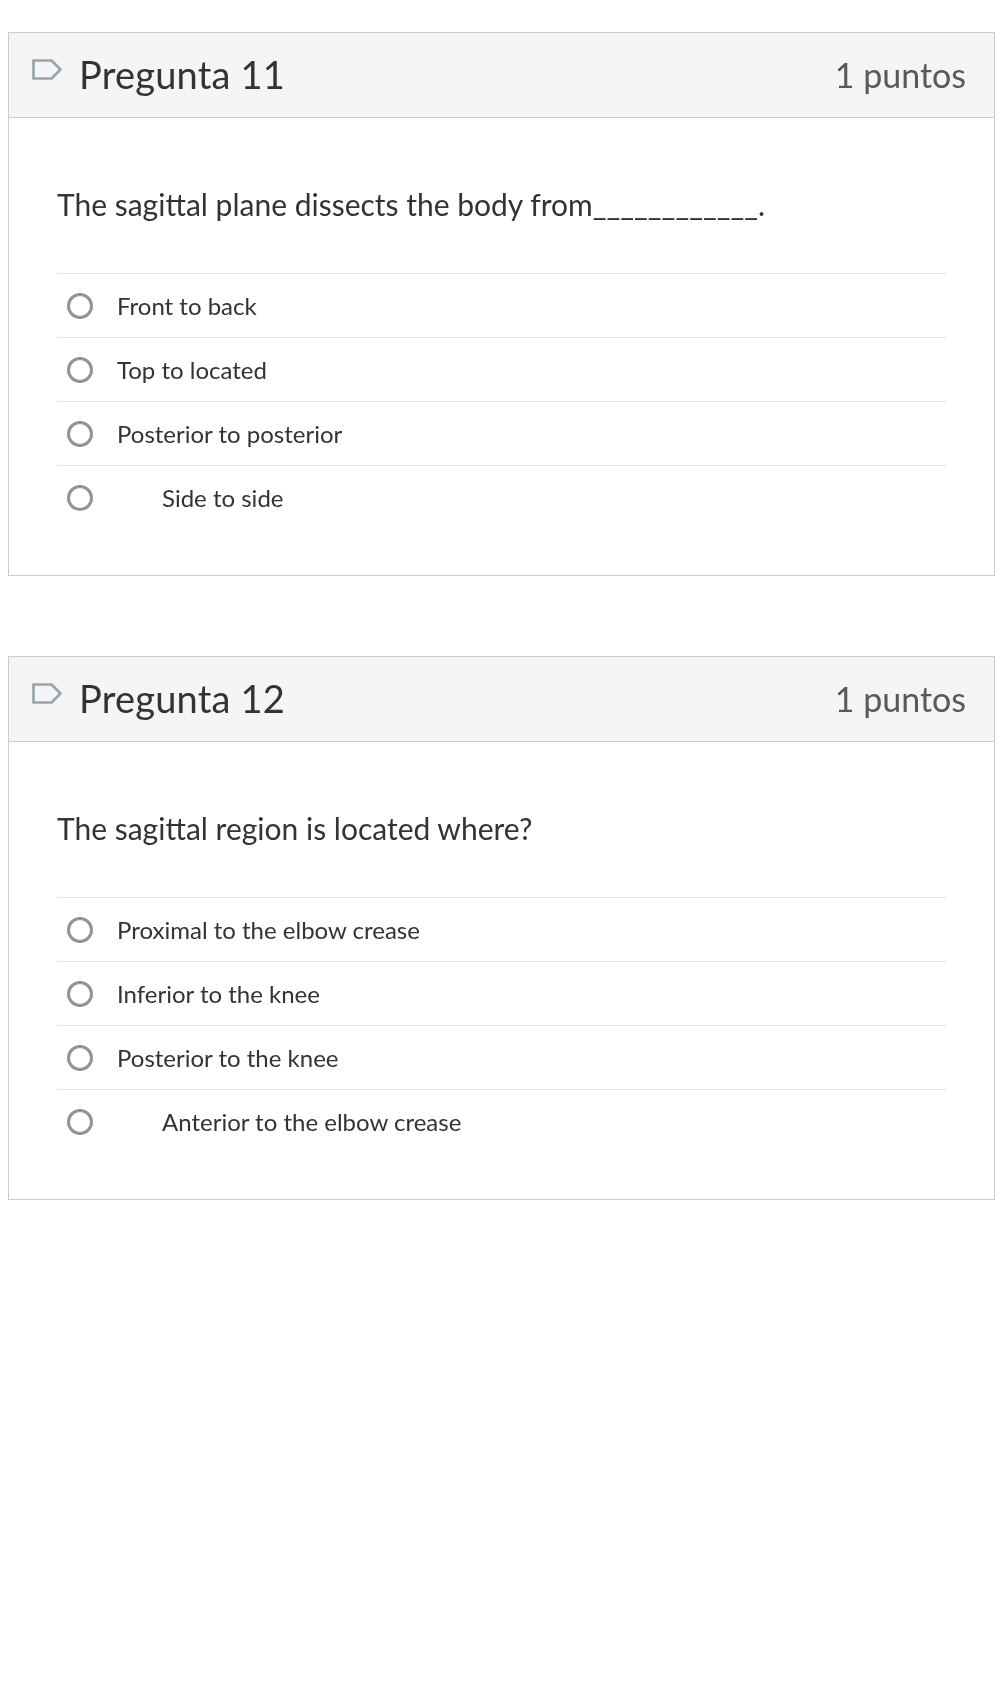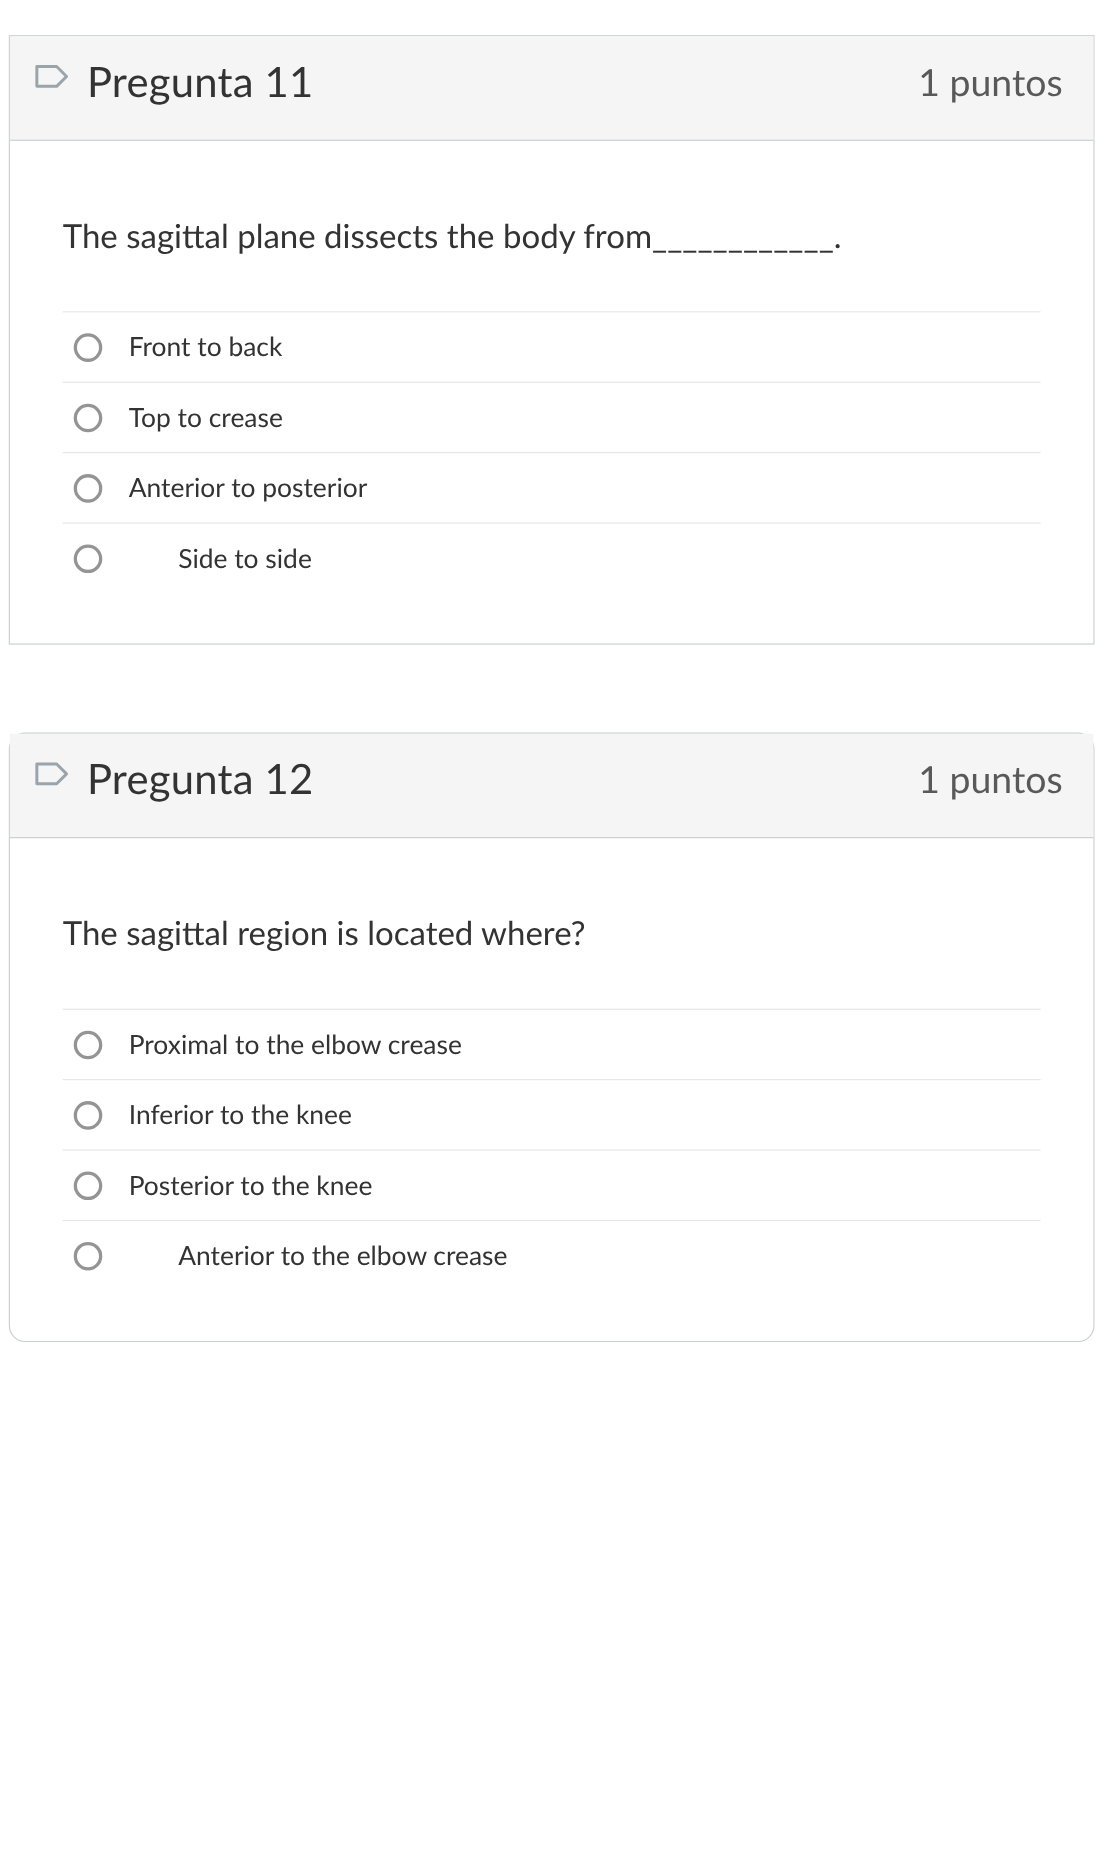--- a/index.html
+++ b/index.html
@@ -7,27 +7,27 @@
     font-family: "Lato", "Helvetica Neue", Helvetica, Arial, sans-serif;
     background: #ffffff;
     width: 1003px;
     padding: 0;
   }
   .q-card {
     border: 1px solid #c7cdd1;
     margin: 32px 8px 80px 8px;
     background: #ffffff;
   }
-  .q-card:last-child { margin-bottom: 24px; border-radius: 15px; }
+  .q-card:last-child { margin-bottom: 24px; }
   .q-header {
     background: #f5f5f5;
     border-bottom: 1px solid #c7cdd1;
     display: flex;
     align-items: center;
-    padding: 18px 28px 30px 20px;
+    padding: 18px 28px 20px 20px;
   }
   .q-header .bookmark {
     width: 36px;
     height: 36px;
     margin-right: 14px;
     flex-shrink: 0;
   }
   .q-title {
     font-size: 38px;
     font-weight: 400;
@@ -93,25 +93,25 @@
   </div>
   <div class="q-body">
     <div class="q-text">The sagittal plane dissects the body from____________.</div>
     <div class="answers">
       <label class="answer-row">
         <span class="radio"></span>
         <span class="answer-label">Front to back</span>
       </label>
       <label class="answer-row">
         <span class="radio"></span>
-        <span class="answer-label">Top to crease</span>
+        <span class="answer-label">Top to located</span>
       </label>
       <label class="answer-row">
         <span class="radio"></span>
-        <span class="answer-label">Anterior to posterior</span>
+        <span class="answer-label">Posterior to posterior</span>
       </label>
       <label class="answer-row">
         <span class="radio"></span>
         <span class="answer-label">Side to side</span>
       </label>
     </div>
   </div>
 </div>
 
 <div class="q-card">

